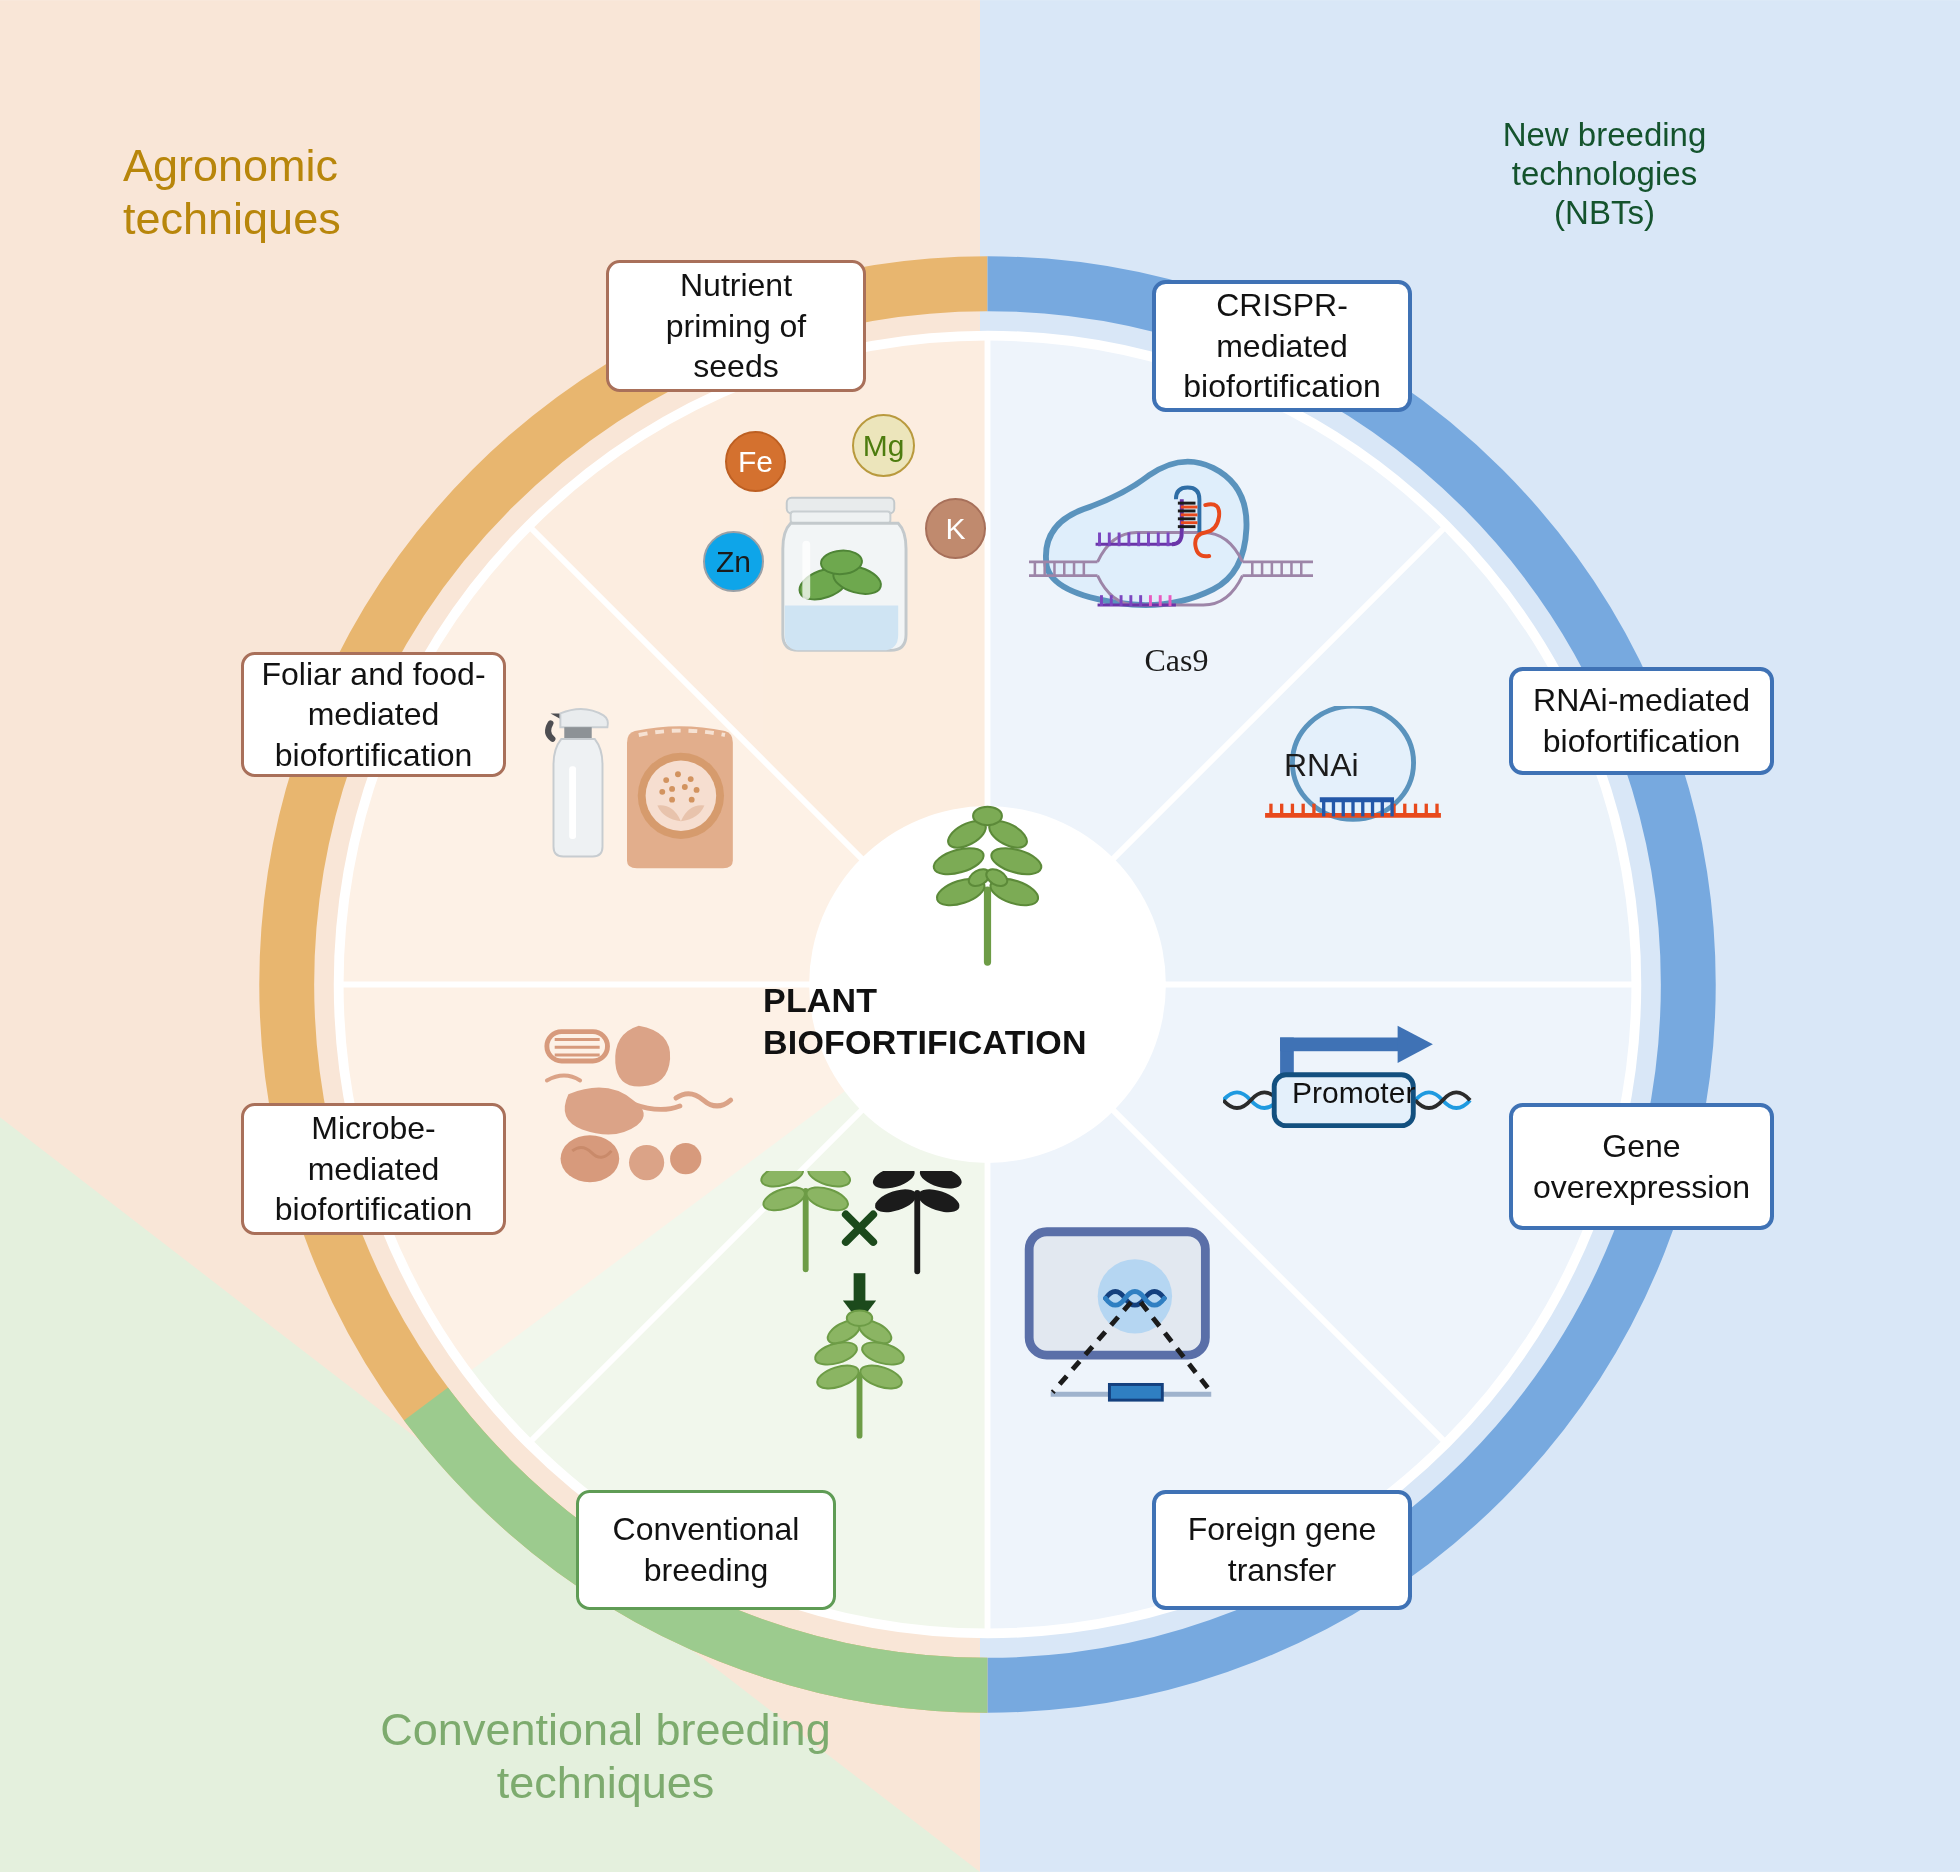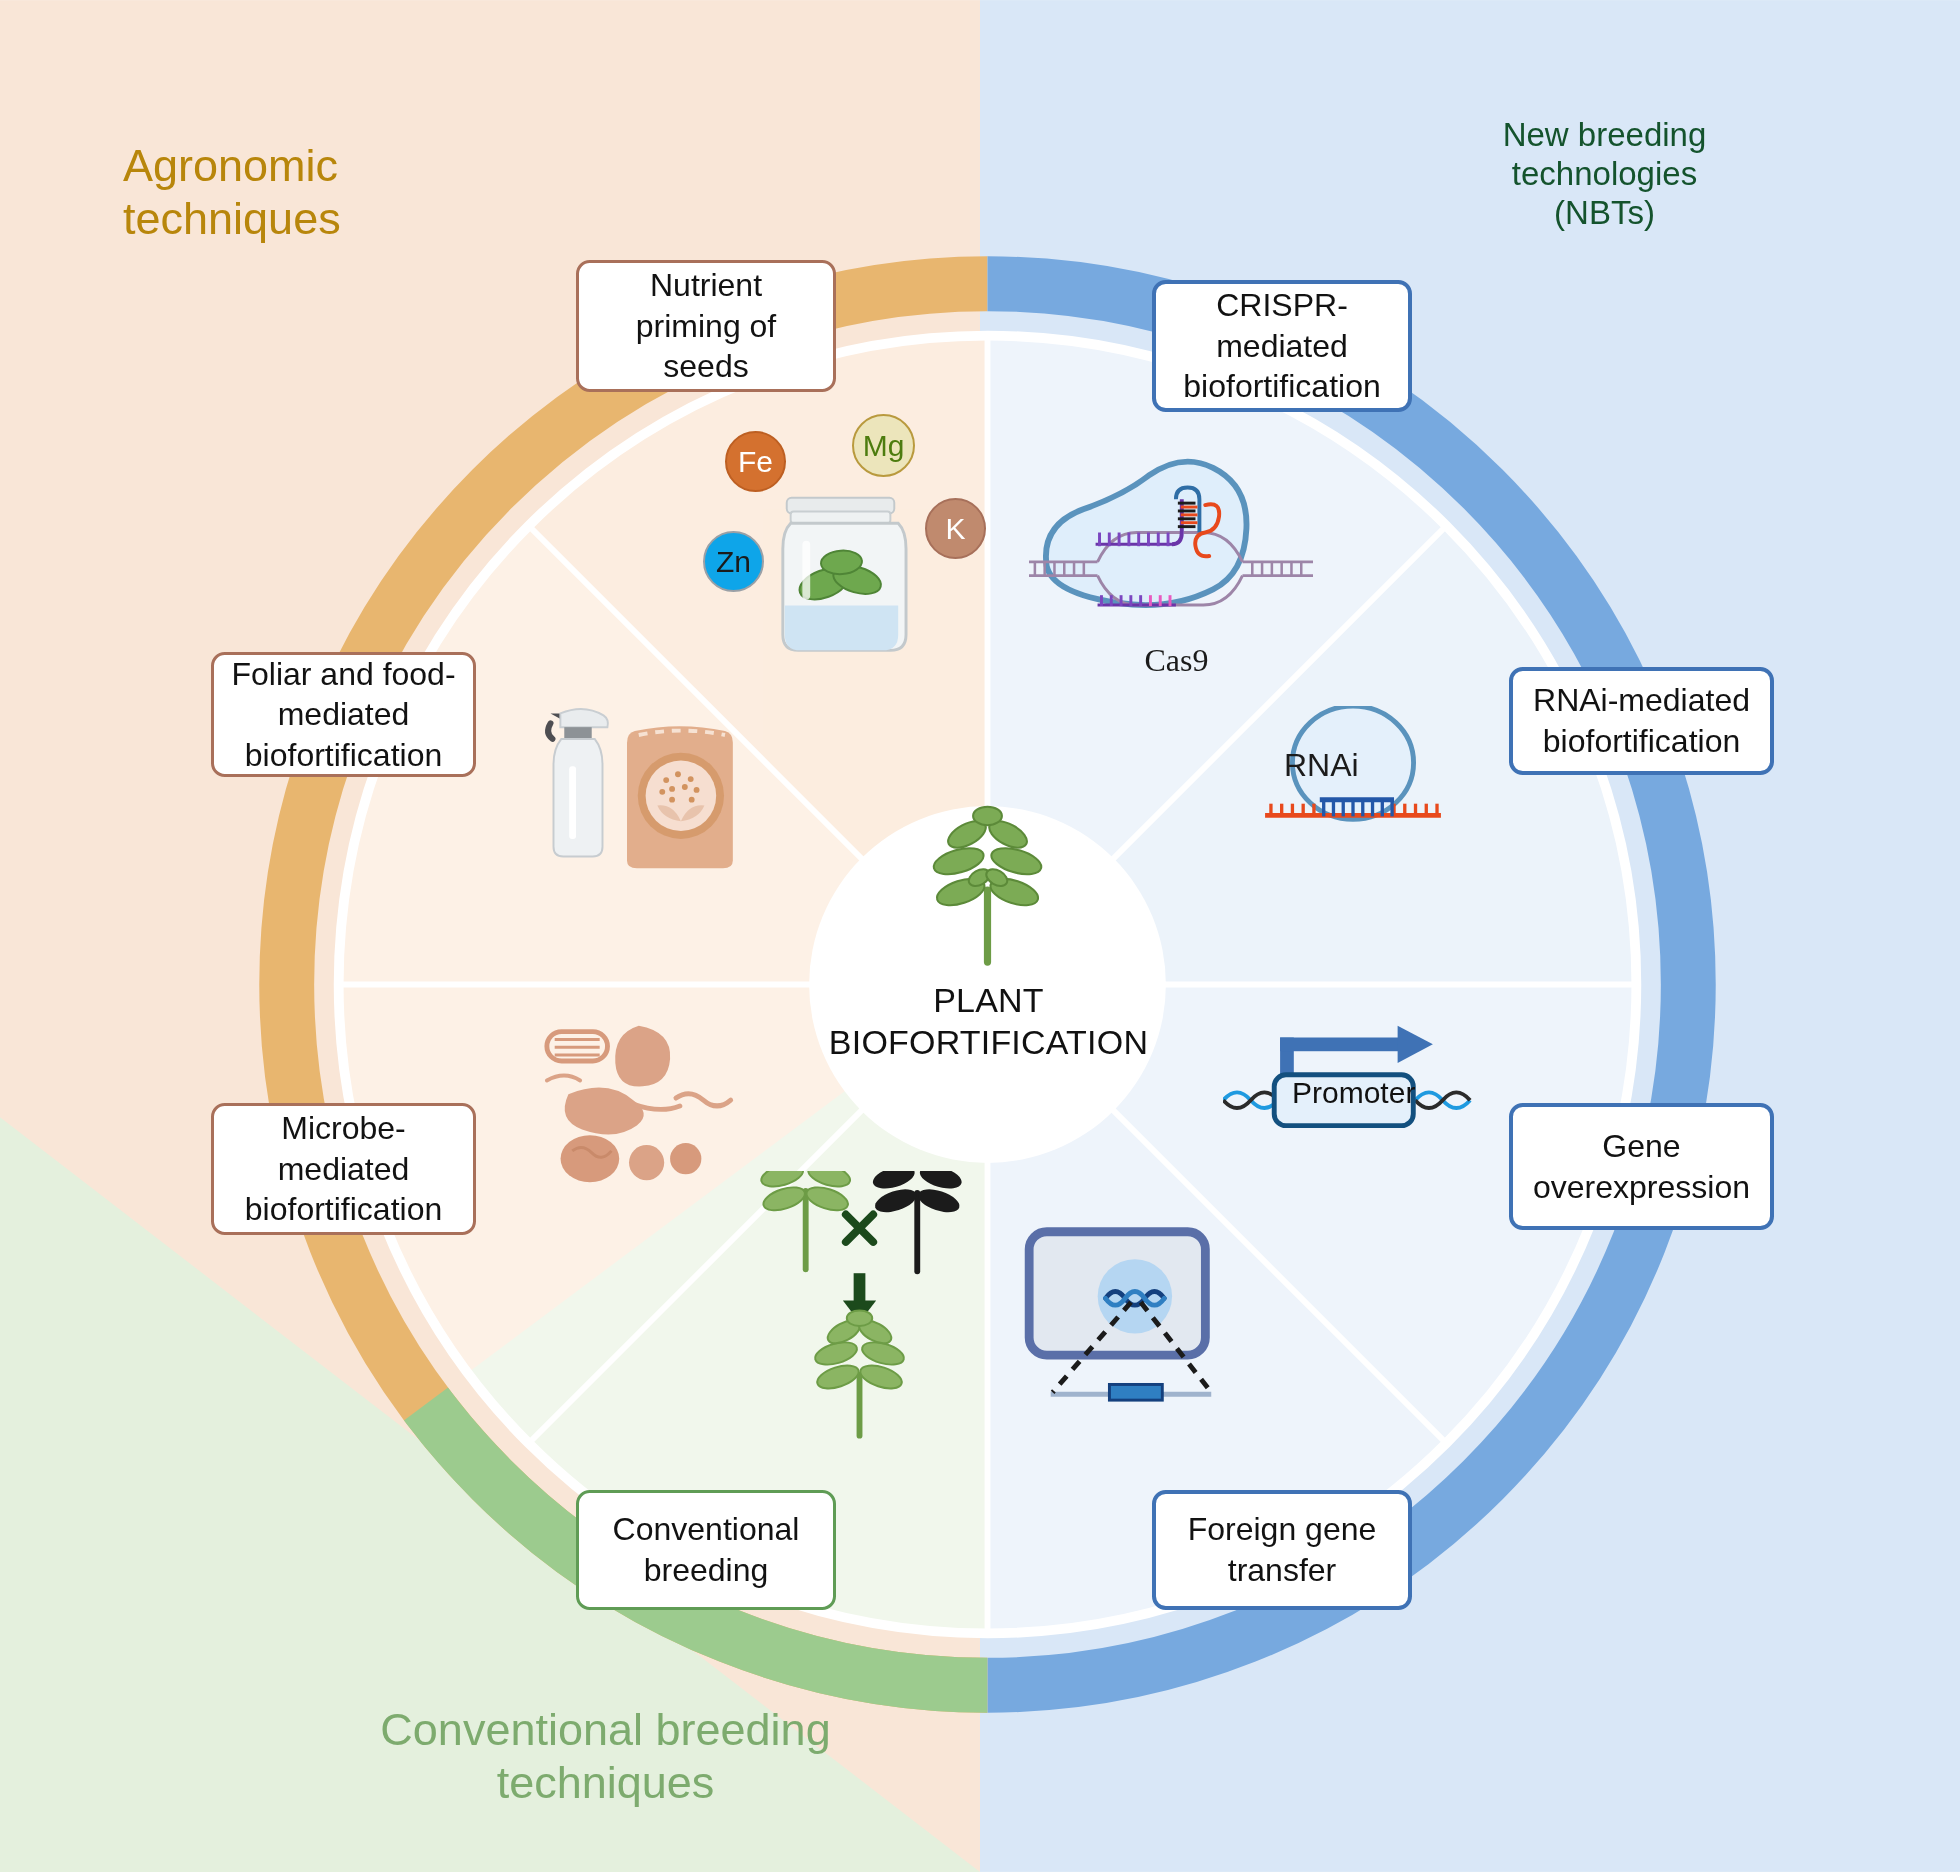--- a/index.html
+++ b/index.html
@@ -18,32 +18,32 @@
   #title-nbt{right:125px;top:116px;width:461px;font-size:33px;color:#14532d;text-align:center;}
   #title-conv{left:331px;top:1703px;width:549px;font-size:45px;color:#7dab6e;text-align:center;}
 
   
   #wheel{position:absolute;left:174px;top:171px;width:1627px;height:1627px;}
   #wheelsvg{position:absolute;left:0;top:0;width:1627px;height:1627px;}
 
   
   #center-label{
     position:absolute;left:calc(174px + 814px - 225px);top:980px;width:451px;
-    text-align:center;font-size:34px;font-weight:normal;color:#111;line-height:1.23;
+    text-align:left;font-size:34px;font-weight:bold;color:#111;line-height:1.23;
     white-space:pre-line;letter-spacing:0.2px;
   }
 
   
   .callout{
     position:absolute;background:#ffffff;border-radius:13.7px;
     display:flex;align-items:center;justify-content:center;text-align:center;
     font-size:32px;color:#121212;line-height:1.27;white-space:pre-line;
     box-sizing:border-box;padding:5.9px 9.8px;
   }
-  .c-brown{border:3.9px solid #a9705a;}
+  .c-brown{border:3.9px solid #a9705a;margin-left:30px;}
   .c-blue {border:4.9px solid #3f72b5;}
   .c-green{border:3.9px solid #5f9c55;}
 
   #cb-nutrient  {left:576px; top:260px; width:260px;height:132px;}
   #cb-crispr    {left:1152px;top:260px; width:260px;height:132px;margin-top:20px;}
   #cb-foliar    {left:211px; top:652px; width:265px;height:125px;}
   #cb-rnai      {left:1509px;top:667px; width:265px;height:108px;}
   #cb-microbe   {left:211px; top:1103px;width:265px;height:132px;}
   #cb-gene      {left:1509px;top:1103px;width:265px;height:127px;}
   #cb-conv      {left:576px; top:1490px;width:260px;height:120px;}

